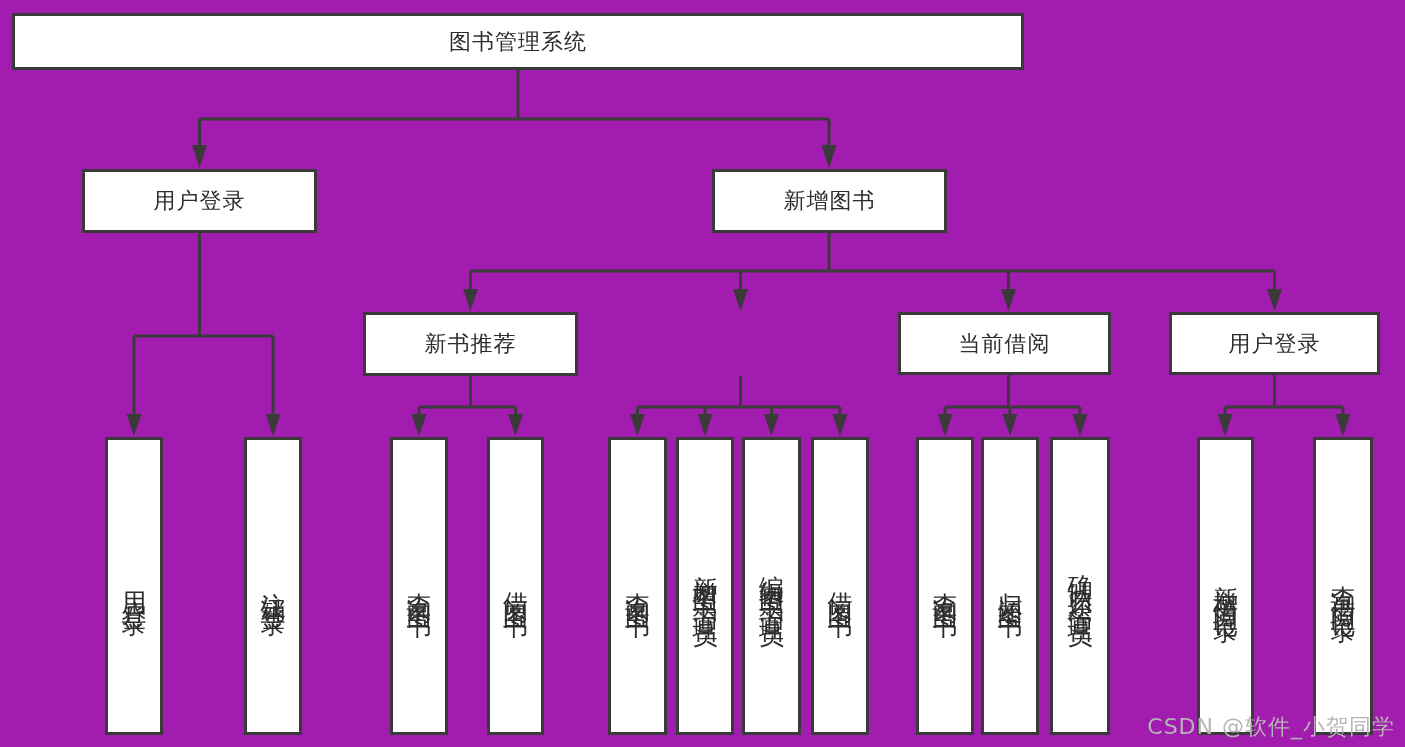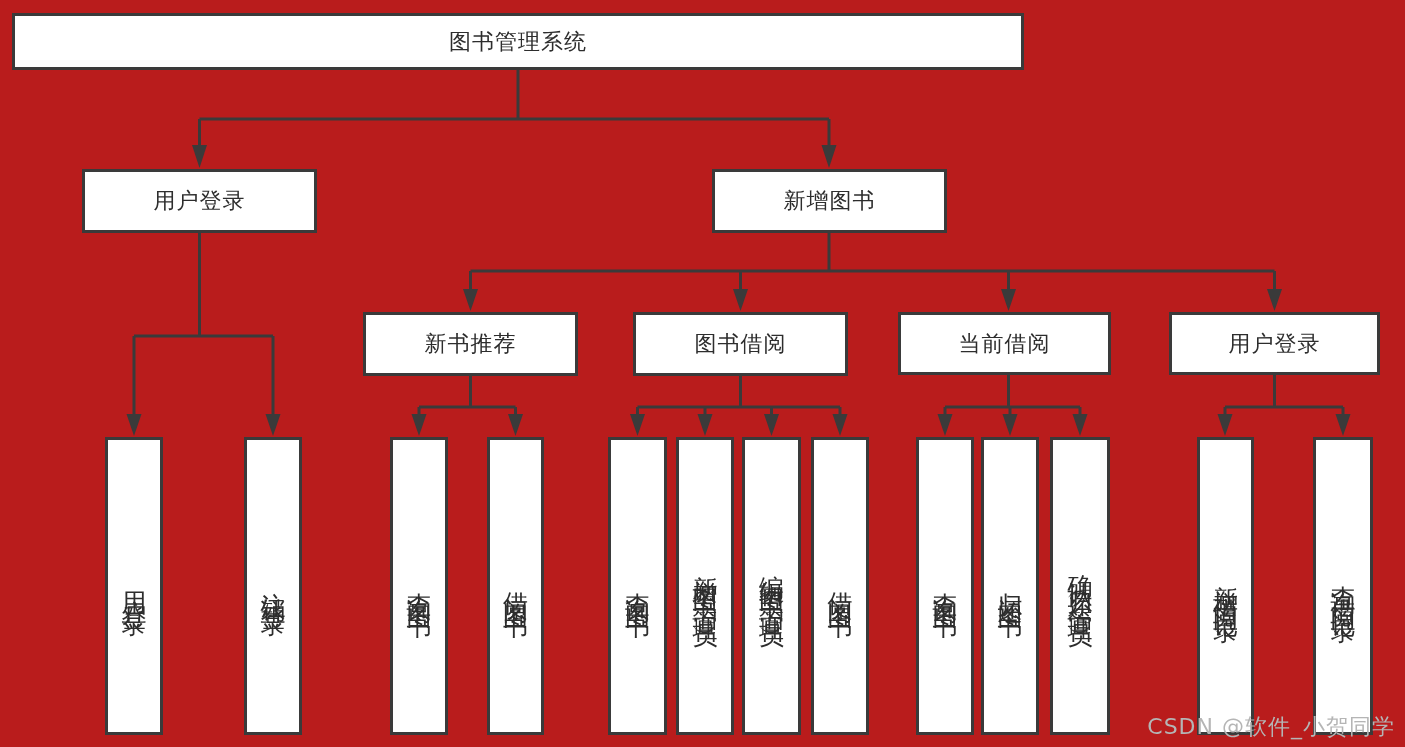--- a/index.html
+++ b/index.html
@@ -1,19 +1,19 @@
 <!DOCTYPE html>
 <html><head>
 <meta charset="utf-8">
 <style>
   html,body{margin:0;padding:0;background:#ffffff;}
   #stage{
     position:relative;
     width:1405px;height:747px;
-    background:#b91c1c;
+    background:#a21caf;
     font-family:"DejaVu Sans","Liberation Sans",sans-serif;
     overflow:hidden;
   }
   #connectors{position:absolute;left:0;top:0;}
   .cline{stroke:#3a3a3a;stroke-width:3;fill:none;}
   .arrow{fill:#3a3a3a;stroke:none;}
   .node{
     position:absolute;
     background:#ffffff;
     border:3px solid #3a3a3a;
@@ -106,21 +106,20 @@
     <polygon class="arrow" points="1217.5,414 1232.5,414 1225,436"></polygon>
     <polygon class="arrow" points="1335.5,414 1350.5,414 1343,436"></polygon>
   </svg>
 
   <div class="node h-node n-root">图书管理系统</div>
 
   <div class="node h-node n-user-login">用户登录</div>
   <div class="node h-node n-book-mgmt">新增图书</div>
 
   <div class="node h-node n-new-book">新书推荐</div>
-  <div class="node h-node n-book-borrow">图书借阅</div>
   <div class="node h-node n-current-borrow">当前借阅</div>
   <div class="node h-node n-borrow-record">用户登录</div>
 
   <div class="node v-node leaf l-user-login">用户登录</div>
   <div class="node v-node leaf l-logout">注销登录</div>
 
   <div class="node v-node leaf l-query1">查询图书</div>
   <div class="node v-node leaf l-borrow1">借阅图书</div>
 
   <div class="node v-node leaf l-query2">查询图书</div>

